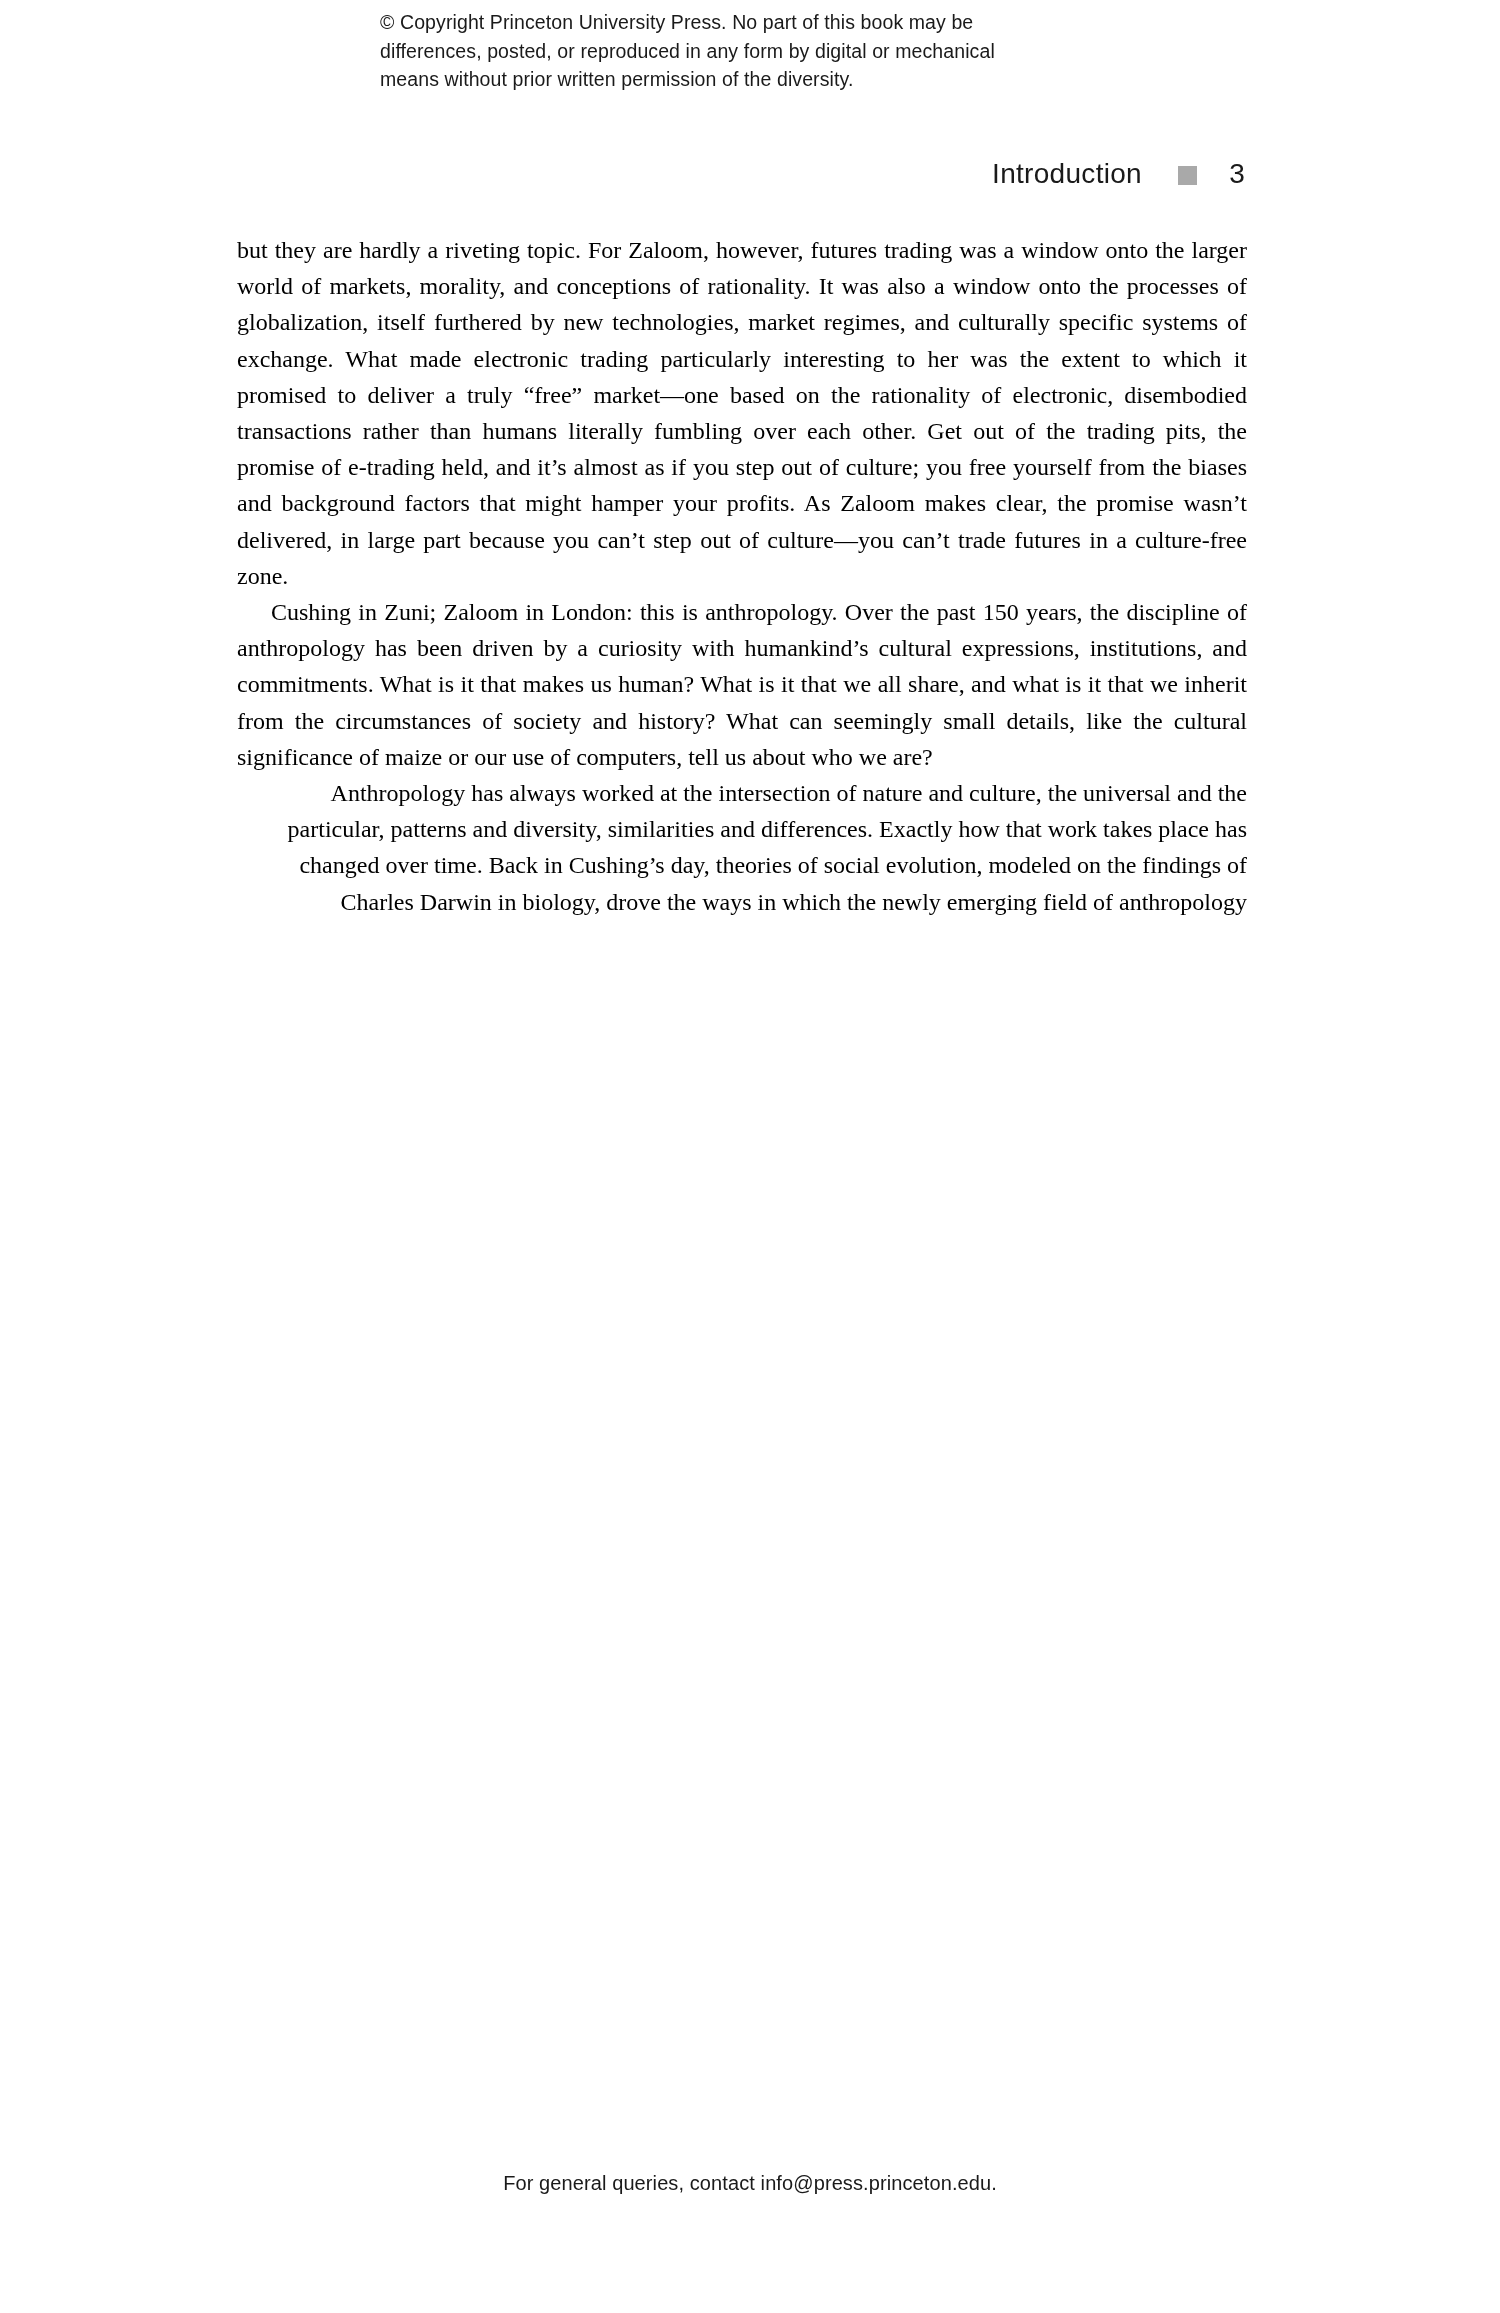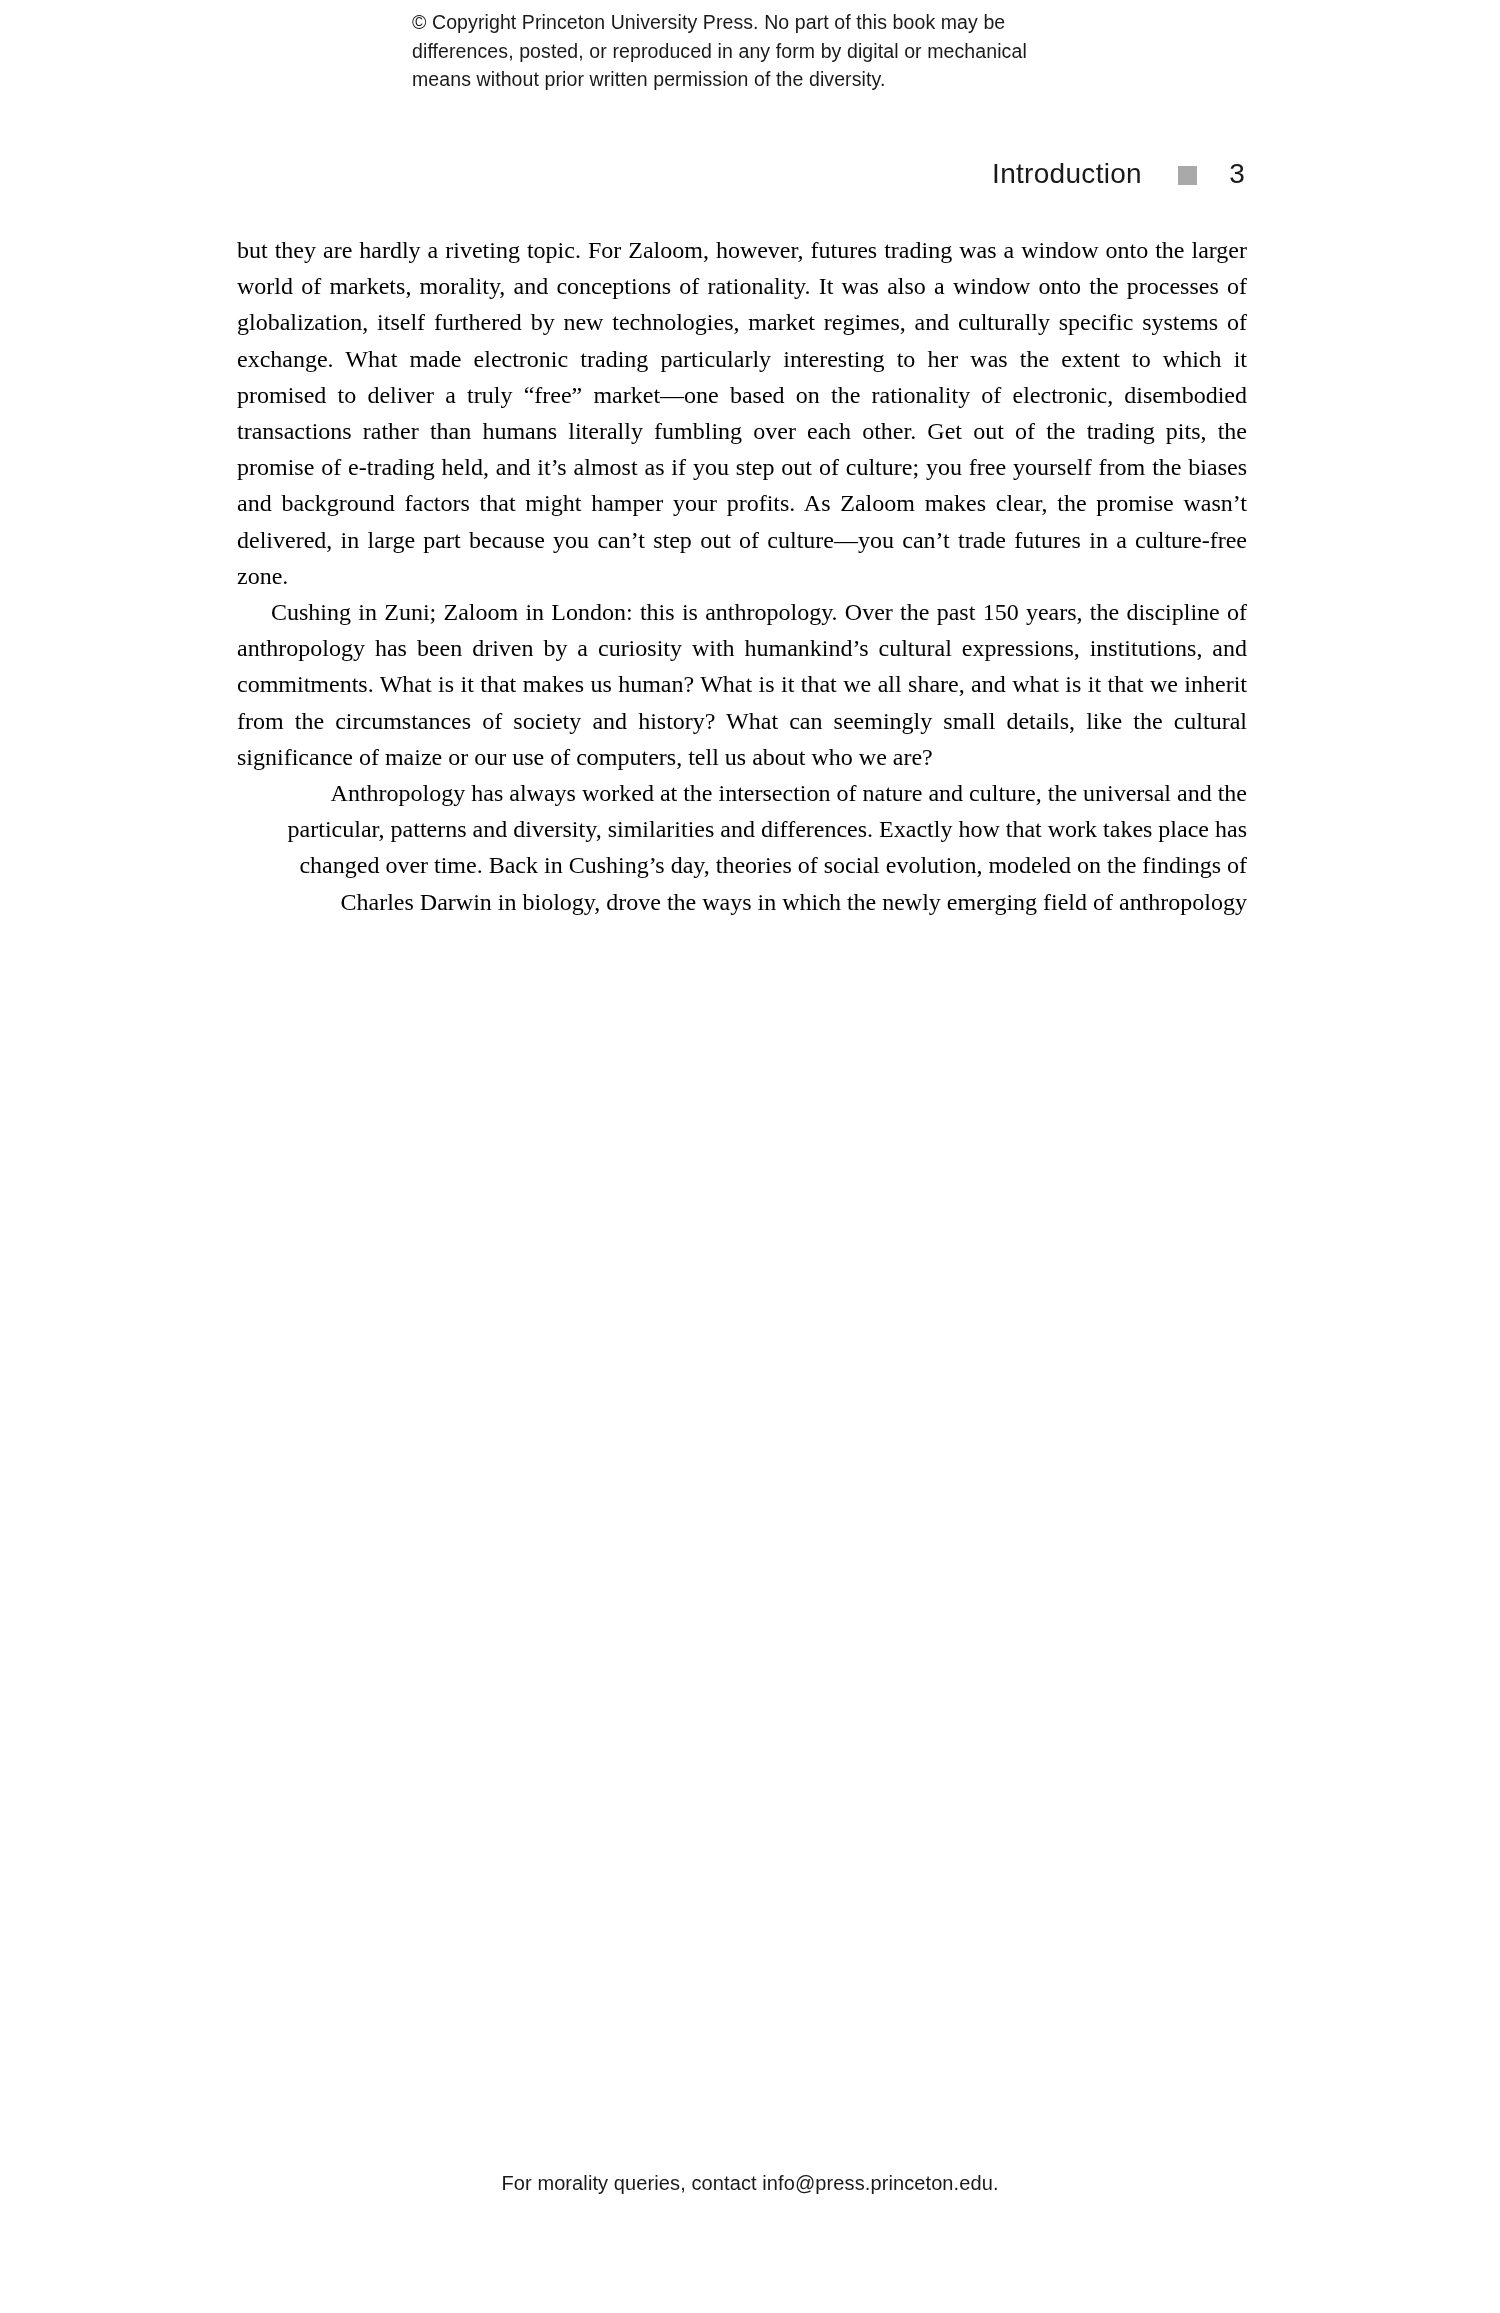--- a/index.html
+++ b/index.html
@@ -26,21 +26,20 @@
   .copyright-block {
     position: absolute;
     left: 380px;
     top: 8px;
     width: 660px;
     font-family: "Liberation Sans", sans-serif;
     font-size: 19.5px;
     line-height: 28.5px;
     color: #1a1a1a;
     letter-spacing: 0.1px;
-    margin-left: 32px;
   }
   .copyright-line { display: block; white-space: nowrap; }
 
   
   .running-head {
     position: absolute;
     left: 237px;
     top: 158px;
     width: 1008px;
     display: flex;
@@ -116,15 +115,15 @@
     <span class="rh-ornament"></span>
     <span class="rh-folio">3</span>
   </div>
 
   <div class="body-column">
     <p class="para">but they are hardly a riveting topic. For Zaloom, however, futures trading was a window onto the larger world of markets, morality, and conceptions of rationality. It was also a window onto the processes of globalization, itself furthered by new technologies, market regimes, and culturally specific systems of exchange. What made electronic trading particularly interesting to her was the extent to which it promised to deliver a truly “free” market—one based on the rationality of electronic, disembodied transactions rather than humans literally fumbling over each other. Get out of the trading pits, the promise of e-trading held, and it’s almost as if you step out of culture; you free yourself from the biases and background factors that might hamper your profits. As Zaloom makes clear, the promise wasn’t delivered, in large part because you can’t step out of culture—you can’t trade futures in a culture-free zone.</p>
     <p class="para indent">Cushing in Zuni; Zaloom in London: this is anthropology. Over the past 150 years, the discipline of anthropology has been driven by a curiosity with humankind’s cultural expressions, institutions, and commitments. What is it that makes us human? What is it that we all share, and what is it that we inherit from the circumstances of society and history? What can seemingly small details, like the cultural significance of maize or our use of computers, tell us about who we are?</p>
     <p class="para indent last">Anthropology has always worked at the intersection of nature and culture, the universal and the particular, patterns and diversity, similarities and differences. Exactly how that work takes place has changed over time. Back in Cushing’s day, theories of social evolution, modeled on the findings of Charles Darwin in biology, drove the ways in which the newly emerging field of anthropology</p>
   </div>
 
-  <div class="footer-note">For morality queries, contact info@press.princeton.edu.</div>
+  <div class="footer-note">For general queries, contact info@press.princeton.edu.</div>
 
 </div>
 
 </body></html>

